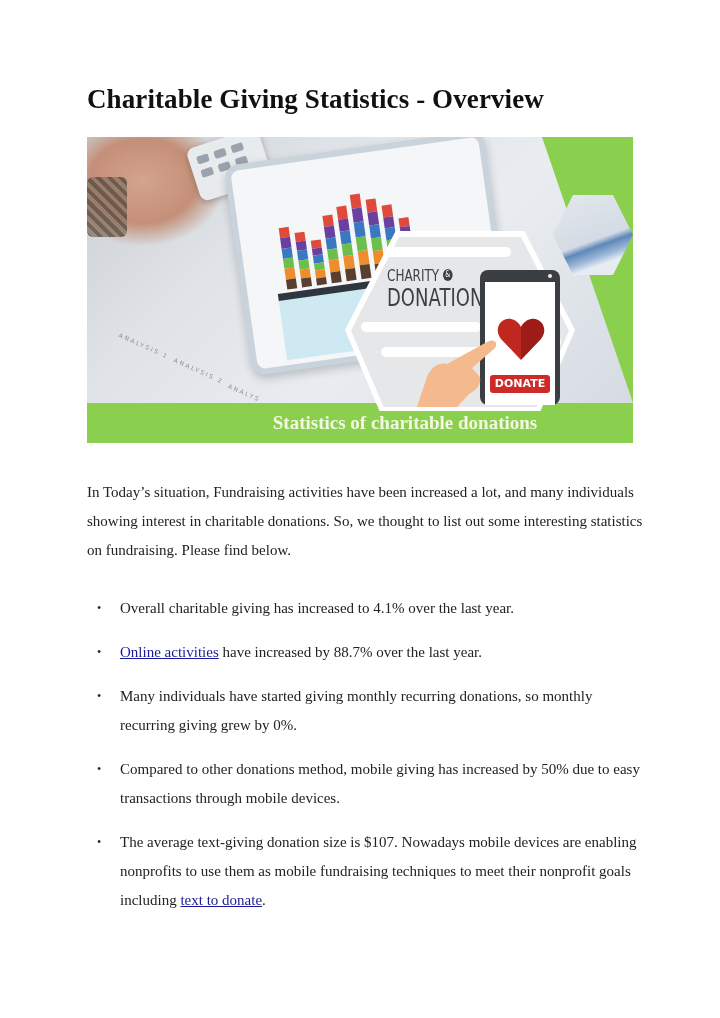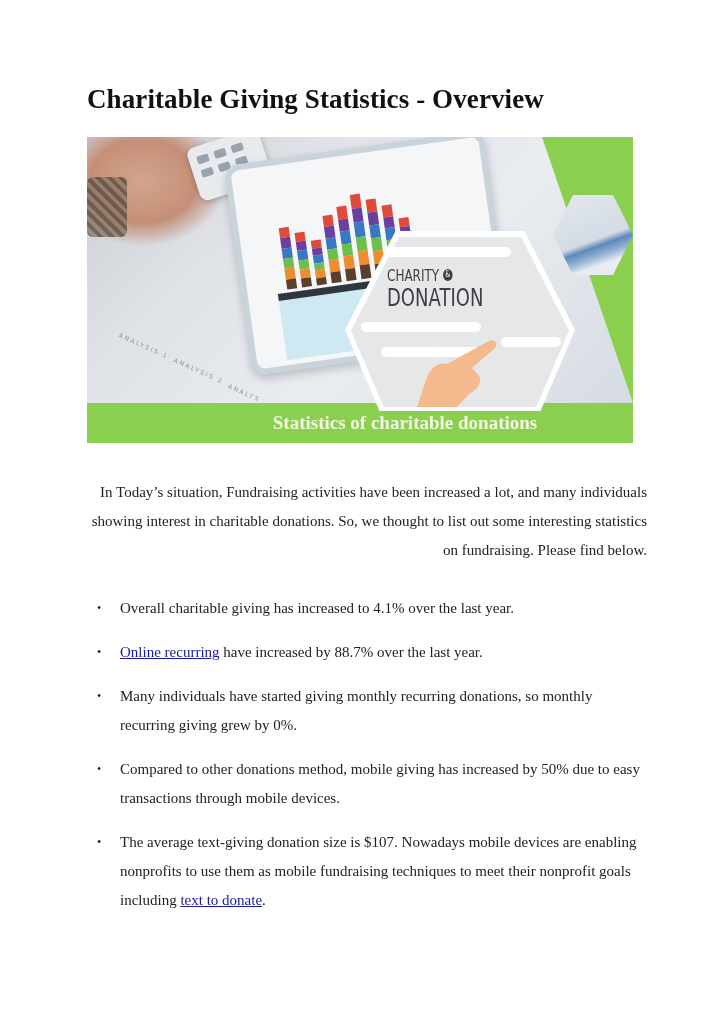--- a/index.html
+++ b/index.html
@@ -50,21 +50,21 @@
     .phone-cam { position:absolute; right: 8px; top: 4px; width: 4px; height: 4px; border-radius:50%; background:#eee; }
     .heart { position:absolute; left: 12px; top: 35px; width: 48px; height: 44px; }
     .donate-btn { position:absolute; left: 5px; top: 93px; width: 60px; height: 18px; background:#cf2a2a;
       border-radius: 3px; color: #fff; font-family:"DejaVu Sans", sans-serif; font-weight: bold; font-size: 11px;
       text-align:center; line-height:18px; }
     .finger { position:absolute; left: 330px; top: 195px; width: 110px; height: 75px; }
     .banner-caption { position: absolute; left: 0; top: 266px; width: 636px; height: 40px;
       text-align: center; line-height: 40px; color: #f2f8e2; font-weight: bold; font-size: 19px; }
 
     .content { position: absolute; left: 87px; top: 478px; width: 560px; font-size: 15px; line-height: 29px; color: #222; }
-    .intro { margin: 0; text-align: right; }
+    .intro { margin: 0; }
     ul.stats { position:absolute; left: 87px; top: 594px; width: 560px; margin: 0; padding: 0; list-style: none;
       font-size: 15px; line-height: 29px; color: #222; }
     ul.stats li { position: relative; padding-left: 33px; margin-bottom: 15px; }
     ul.stats li .bullet { position:absolute; left: 10px; top: 0; font-size: 12px; }
     a.link { color: #1a1a9c; text-decoration: underline; }
   </style>
 </head>
 <body>
 
 <h1 class="page-title">Charitable Giving Statistics - Overview</h1>
@@ -169,38 +169,48 @@
   <div class="hex-big">
     <div class="cloud" style="left:30px;top:10px;width:130px;"></div>
     <div class="cloud" style="left:10px;top:85px;width:120px;"></div>
     <div class="cloud" style="left:30px;top:110px;width:100px;"></div>
     <div class="cloud" style="left:150px;top:100px;width:60px;"></div>
   </div>
   <div class="charity-logo">
     <span class="l1"><span>CHARITY</span> <span class="amp">&amp;</span></span>
     <span class="l2">DONATION</span>
   </div>
+  <div class="phone">
+    <div class="phone-cam"></div>
+    <div class="phone-screen">
+      <svg class="heart" viewBox="0 0 48 44">
+        <path d="M24 43 L4 22 C-4 12 4 0 14 2 C19 3 22 6 24 10 Z" fill="#c0271f"></path>
+        <path d="M24 43 L44 22 C52 12 44 0 34 2 C29 3 26 6 24 10 Z" fill="#9e1c17"></path>
+      </svg>
+      <div class="donate-btn">DONATE</div>
+    </div>
+  </div>
   <svg class="finger" viewBox="0 0 110 75">
     <path d="M0 75 L10 45 C14 35 22 30 30 32 L70 10 C76 6 82 10 78 16 L55 36 L62 44 C66 50 60 58 52 62 L40 75 Z" fill="#f4b98d"></path>
   </svg>
   <div class="banner-caption">Statistics of charitable donations</div>
 </div>
 
 <div class="content">
   <p class="intro">In Today’s situation, Fundraising activities have been increased a lot, and many individuals showing interest in charitable donations. So, we thought to list out some interesting statistics on fundraising. Please find below.</p>
 </div>
 
 <ul class="stats">
   <li>
     <span class="bullet">•</span>
     <span>Overall charitable giving has increased to 4.1% over the last year.</span>
   </li>
   <li>
     <span class="bullet">•</span>
-    <a class="link" href="#">Online recurring</a><span> have increased by 88.7% over the last year.</span>
+    <a class="link" href="#">Online activities</a><span> have increased by 88.7% over the last year.</span>
   </li>
   <li>
     <span class="bullet">•</span>
     <span>Many individuals have started giving monthly recurring donations, so monthly recurring giving grew by 0%.</span>
   </li>
   <li>
     <span class="bullet">•</span>
     <span>Compared to other donations method, mobile giving has increased by 50% due to easy transactions through mobile devices.</span>
   </li>
   <li>

